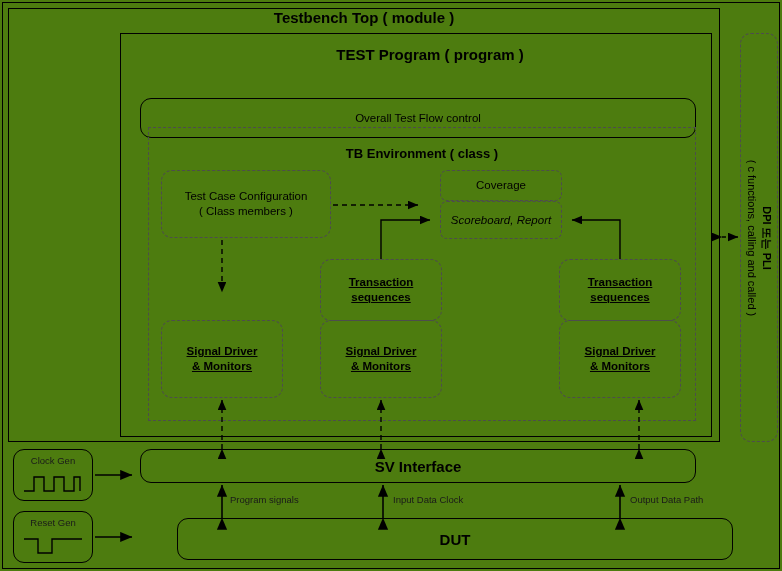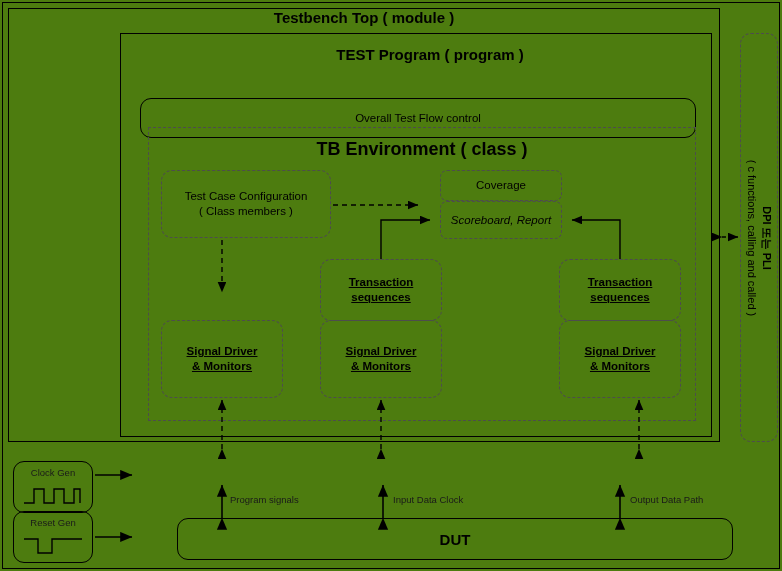--- a/index.html
+++ b/index.html
@@ -46,21 +46,22 @@
     text-align: center;
     font-weight: bold;
   }
   .t-outer {
     font-size: 15px;
   }
   .t-prog {
     font-size: 15px;
   }
   .t-env {
-    font-size: 18px;
+    font-size: 13px;
+    margin-top: 7px;
   }
   .t-body {
     font-size: 11.5px;
     line-height: 15px;
     font-weight: normal;
   }
   .t-bold-lg {
     font-size: 15px;
     font-weight: bold;
   }
@@ -177,26 +178,29 @@
     </div>
   </div>
 
   <div class="box dashed rounded" style="left:559px; top:320px; width:122px; height:78px;">
     <div>
       <div class="t-semi">Signal Driver</div>
       <div class="t-semi">&amp; Monitors</div>
     </div>
   </div>
 
+  <div class="box solid rounded" style="left:140px; top:449px; width:556px; height:34px;">
+    <span class="t-bold-lg">SV Interface</span>
+  </div>
 
   <div class="box solid rounded" style="left:140px; top:518px; width:556px; height:42px;margin-left:37px;">
     <span class="t-bold-lg">DUT</span>
   </div>
 
-  <div class="box solid rounded" style="left:13px; top:449px; width:80px; height:52px; display:block;margin-top:12px;">
+  <div class="box solid rounded" style="left:13px; top:449px; width:80px; height:52px; display:block;">
     <div class="gen-label" style="top:5px;">Clock Gen</div>
     <svg class="wave" style="left:8px; top:22px;" width="64" height="24" viewBox="0 0 64 24">
       <polyline points="2,19 12,19 12,5 22,5 22,19 32,19 32,5 42,5 42,19 52,19 52,5 58,5 58,19" fill="none" stroke="#000000" stroke-width="1.4"></polyline>
     </svg>
   </div>
 
   <div class="box solid rounded" style="left:13px; top:511px; width:80px; height:52px; display:block;">
     <div class="gen-label" style="top:5px;">Reset Gen</div>
     <svg class="wave" style="left:8px; top:22px;" width="64" height="24" viewBox="0 0 64 24">
       <polyline points="2,5 16,5 16,19 30,19 30,5 60,5" fill="none" stroke="#000000" stroke-width="1.4"></polyline>

